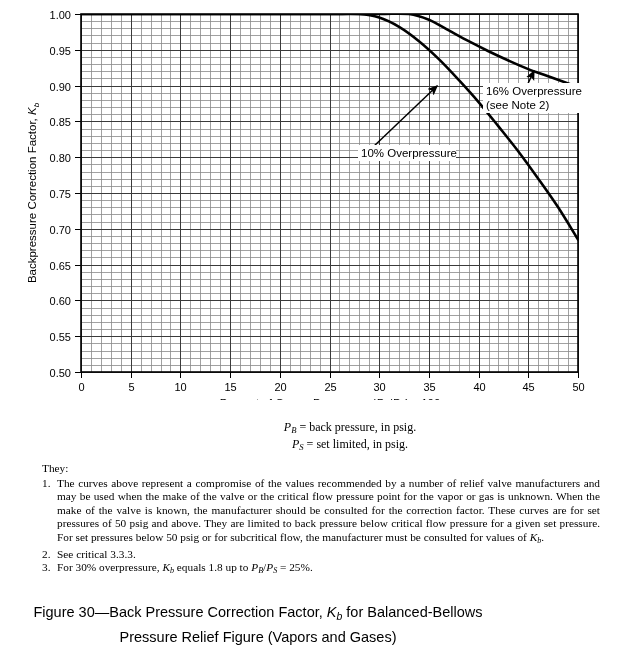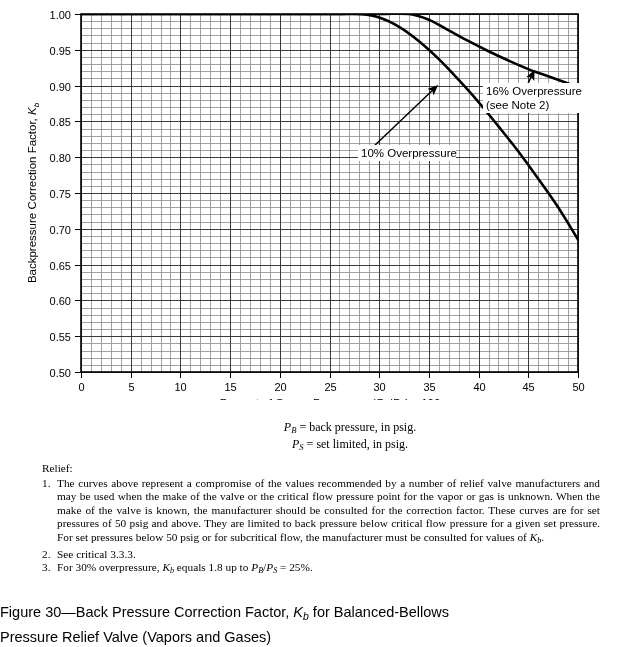--- a/index.html
+++ b/index.html
@@ -84,21 +84,21 @@
     flex: 0 0 15px;
   }
   .note-body { flex: 1 1 auto; text-align: justify; }
   .note-body.nojust { text-align: left; }
 
   #caption-block {
     position: absolute;
     left: 0;
     top: 602px;
     width: 516px;
-    text-align: left;
+    text-align: center;
     font-family: "Liberation Sans", sans-serif;
     font-size: 14.5px;
     line-height: 20px;
   }
 
   i.mvar { font-family: "Liberation Serif", serif; font-style: italic; }
   .sub { font-size: 0.72em; vertical-align: -0.28em; }
   .sans-i { font-family: "Liberation Sans", sans-serif; font-style: italic; }
 </style>
 </head>
@@ -334,36 +334,36 @@
       </g>
     </svg>
   </div>
 
   <div id="defs-block">
     <div class="def-line"><i class="mvar">P</i><i class="mvar sub">B</i><span> = back pressure, in psig.</span></div>
     <div class="def-line"><i class="mvar">P</i><i class="mvar sub">S</i><span> = set limited, in psig.</span></div>
   </div>
 
   <div id="notes-block">
-    <div class="notes-heading">Relief:</div>
+    <div class="notes-heading">They:</div>
 
     <div class="note-row">
       <div class="note-num">1.</div>
       <div class="note-body"><span>The curves above represent a compromise of the values recommended by a number of relief valve manufacturers and may be used when the make of the valve or the critical flow pressure point for the vapor or gas is unknown. When the make of the valve is known, the manufacturer should be consulted for the correction factor. These curves are for set pressures of 50 psig and above. They are limited to back pressure below critical flow pressure for a given set pressure. For set pressures below 50 psig or for subcritical flow, the manufacturer must be consulted for values of </span><i class="mvar">K</i><i class="mvar sub">b</i><span>.</span></div>
     </div>
 
     <div class="note-row">
       <div class="note-num">2.</div>
       <div class="note-body nojust">See critical 3.3.3.</div>
     </div>
 
     <div class="note-row">
       <div class="note-num">3.</div>
       <div class="note-body nojust"><span>For 30% overpressure, </span><i class="mvar">K</i><i class="mvar sub">b</i><span> equals 1.8 up to </span><i class="mvar">P</i><i class="mvar sub">B</i><span>/</span><i class="mvar">P</i><i class="mvar sub">S</i><span> = 25%.</span></div>
     </div>
   </div>
 
   <div id="caption-block">
     <div><span>Figure  30—Back Pressure Correction Factor, </span><i class="sans-i">K</i><i class="sans-i sub">b</i><span> for Balanced-Bellows</span></div>
-    <div>Pressure Relief Valve (Vapors and Gases)</div>
+    <div>Pressure Relief Figure (Vapors and Gases)</div>
   </div>
 
 </div>
 
 </body></html>

